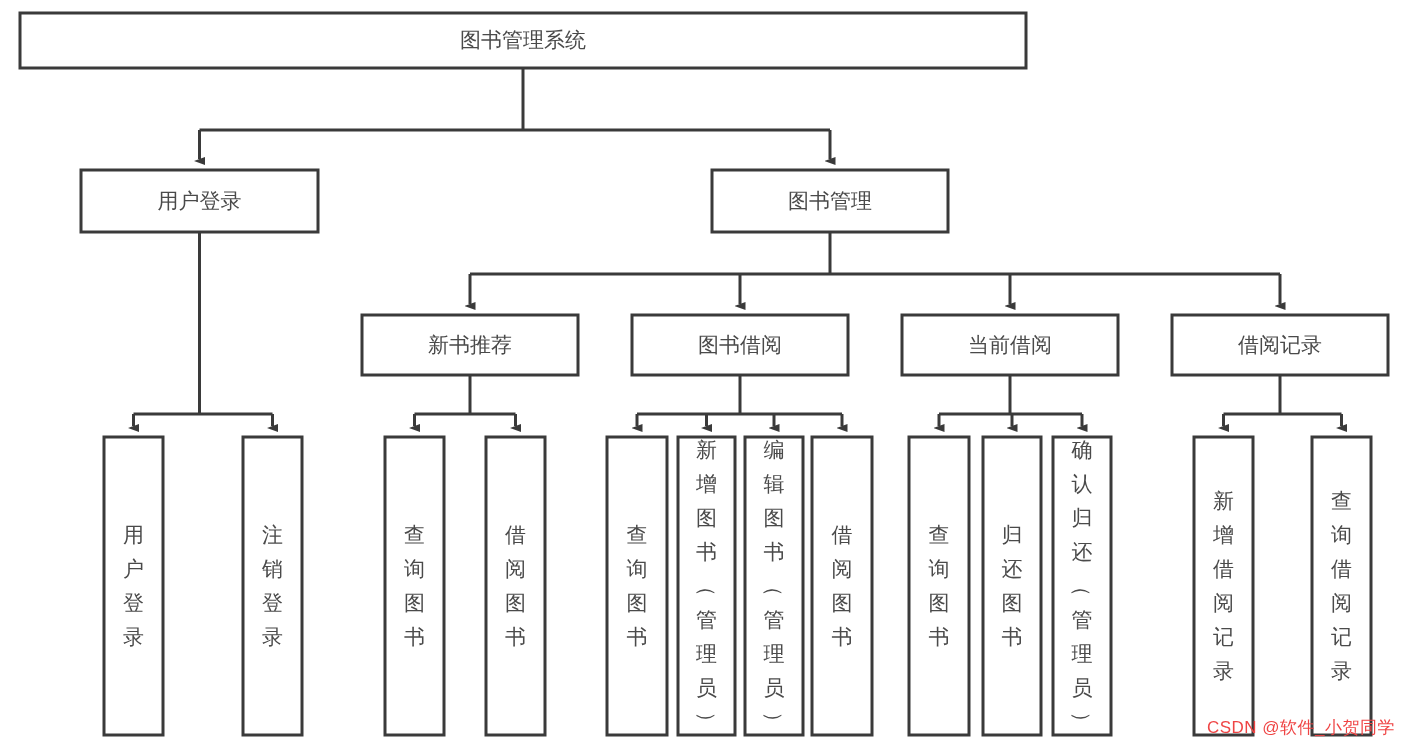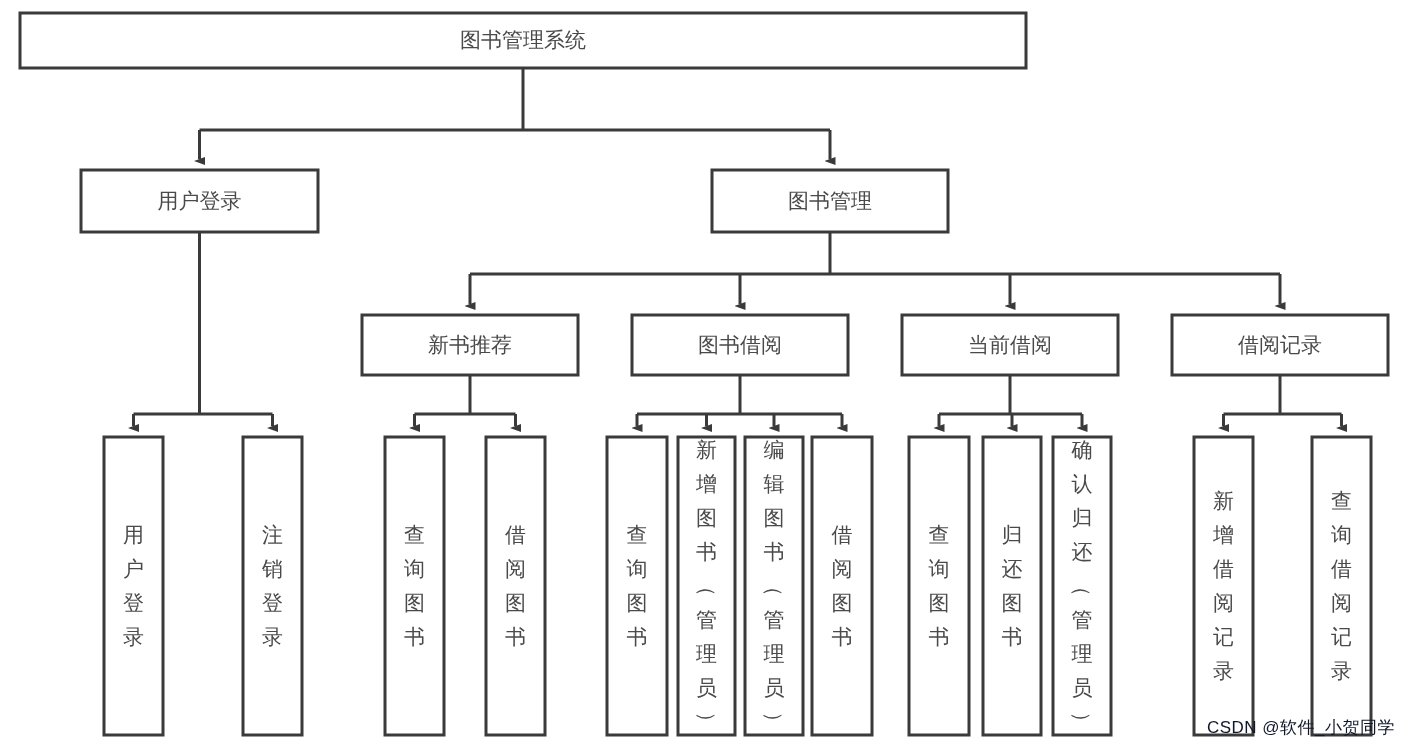--- a/index.html
+++ b/index.html
@@ -47,21 +47,21 @@
   .node-label-vertical {
     fill: #4a4a4a;
     font-family: "Liberation Sans", "DejaVu Sans", sans-serif;
     font-size: 21px;
     text-anchor: middle;
   }
   .watermark {
     position: absolute;
     right: 10px;
     bottom: 4px;
-    color: #0f172a;
+    color: #ef4444;
     font-size: 17px;
     font-family: "Liberation Sans", "DejaVu Sans", sans-serif;
     white-space: nowrap;
     letter-spacing: 0.5px;
     margin-left: 44px;
   }
 </style>
 </head>
 <body>
 

